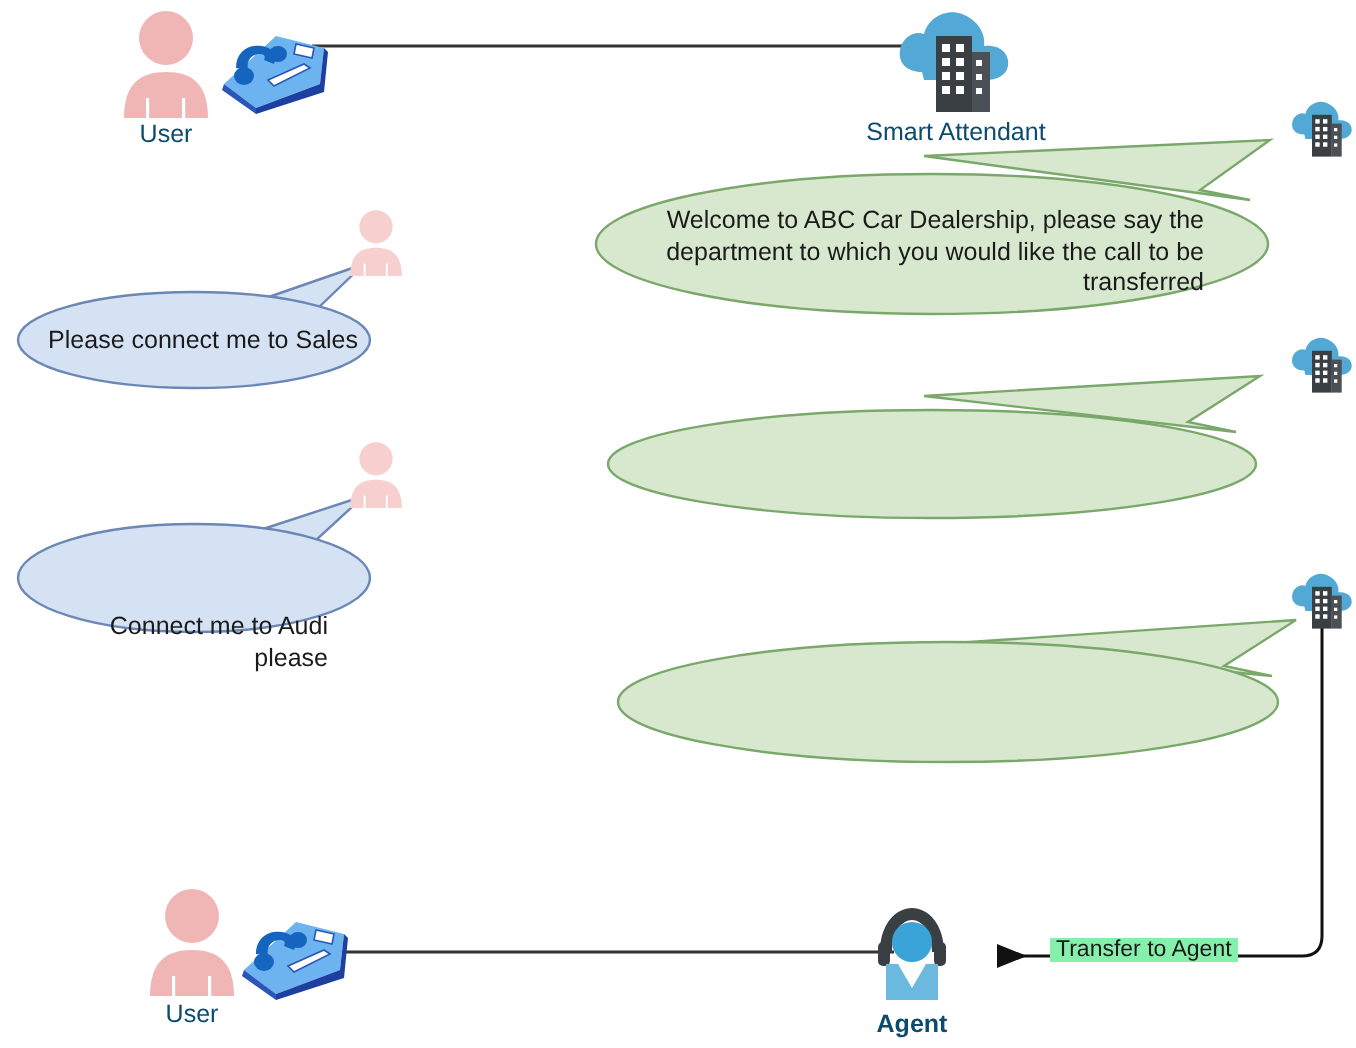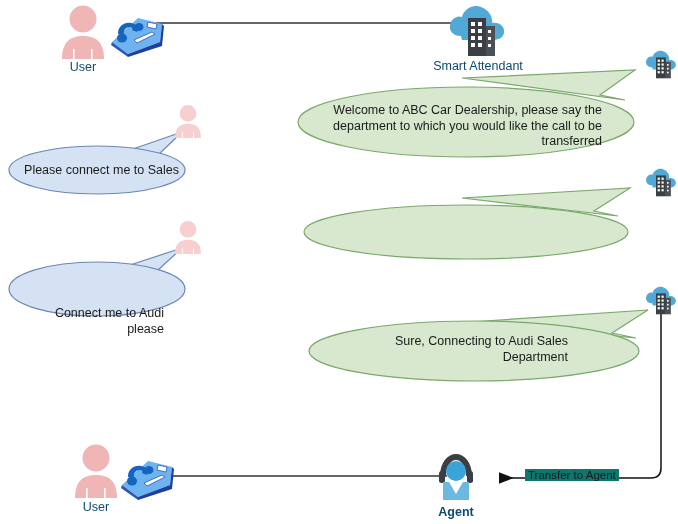--- a/index.html
+++ b/index.html
@@ -42,21 +42,21 @@
     line-height: 15.5px;
     color: #1a1a1a;
     font-family: "Liberation Sans", sans-serif;
     pointer-events: none;
   }
   .edge-label {
     position: absolute;
     font-size: 11.5px;
     color: #1a1a1a;
     white-space: nowrap;
-    background: #0f766e;
+    background: #86efac;
     font-family: "Liberation Sans", sans-serif;
   }
   svg { display: block; overflow: visible; }
 </style>
 </head>
 <body>
 
 <div id="canvas">
 
   <svg class="layer" width="678" height="524" viewBox="0 0 678 524">
@@ -101,21 +101,20 @@
     </g>
   </svg>
 
   <div class="bubble-text" style="left:330px; top:103px; width:272px;">Welcome to ABC Car Dealership, please say the department to which you would like the call to be transferred</div>
 
   <div class="bubble-text" style="left:17px; top:163px; width:162px;">Please connect me to Sales</div>
 
 
   <div class="bubble-text" style="left:32px; top:274px; width:132px;margin-top:32px;">Connect me to Audi please</div>
 
-  <div class="bubble-text" style="left:382px; top:334px; width:186px;">Sure, Connecting to Audi Sales Department</div>
 
   <div class="node" style="left:57px; top:5px;">
     <svg width="52" height="56" viewBox="0 0 52 56">
       <ellipse cx="26" cy="14" rx="13.5" ry="13.5" fill="#f0b6b6"></ellipse>
       <path d="M5,54 C5,37 13,31 26,31 C39,31 47,37 47,54 Z" fill="#f0b6b6"></path>
       <rect x="16" y="44" width="1.6" height="11" fill="#ffffff"></rect>
       <rect x="34" y="44" width="1.6" height="11" fill="#ffffff"></rect>
     </svg>
   </div>
   <div class="node-label" style="left:37px; top:60px; width:92px;">User</div>

